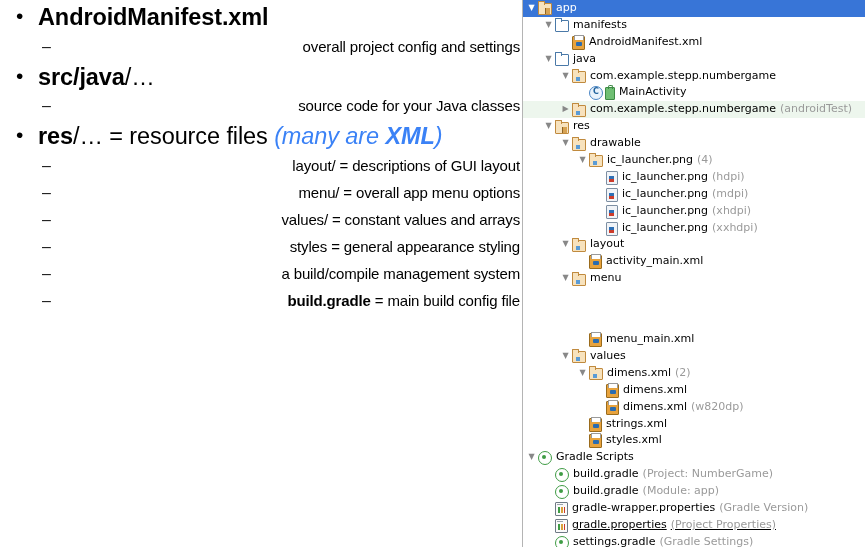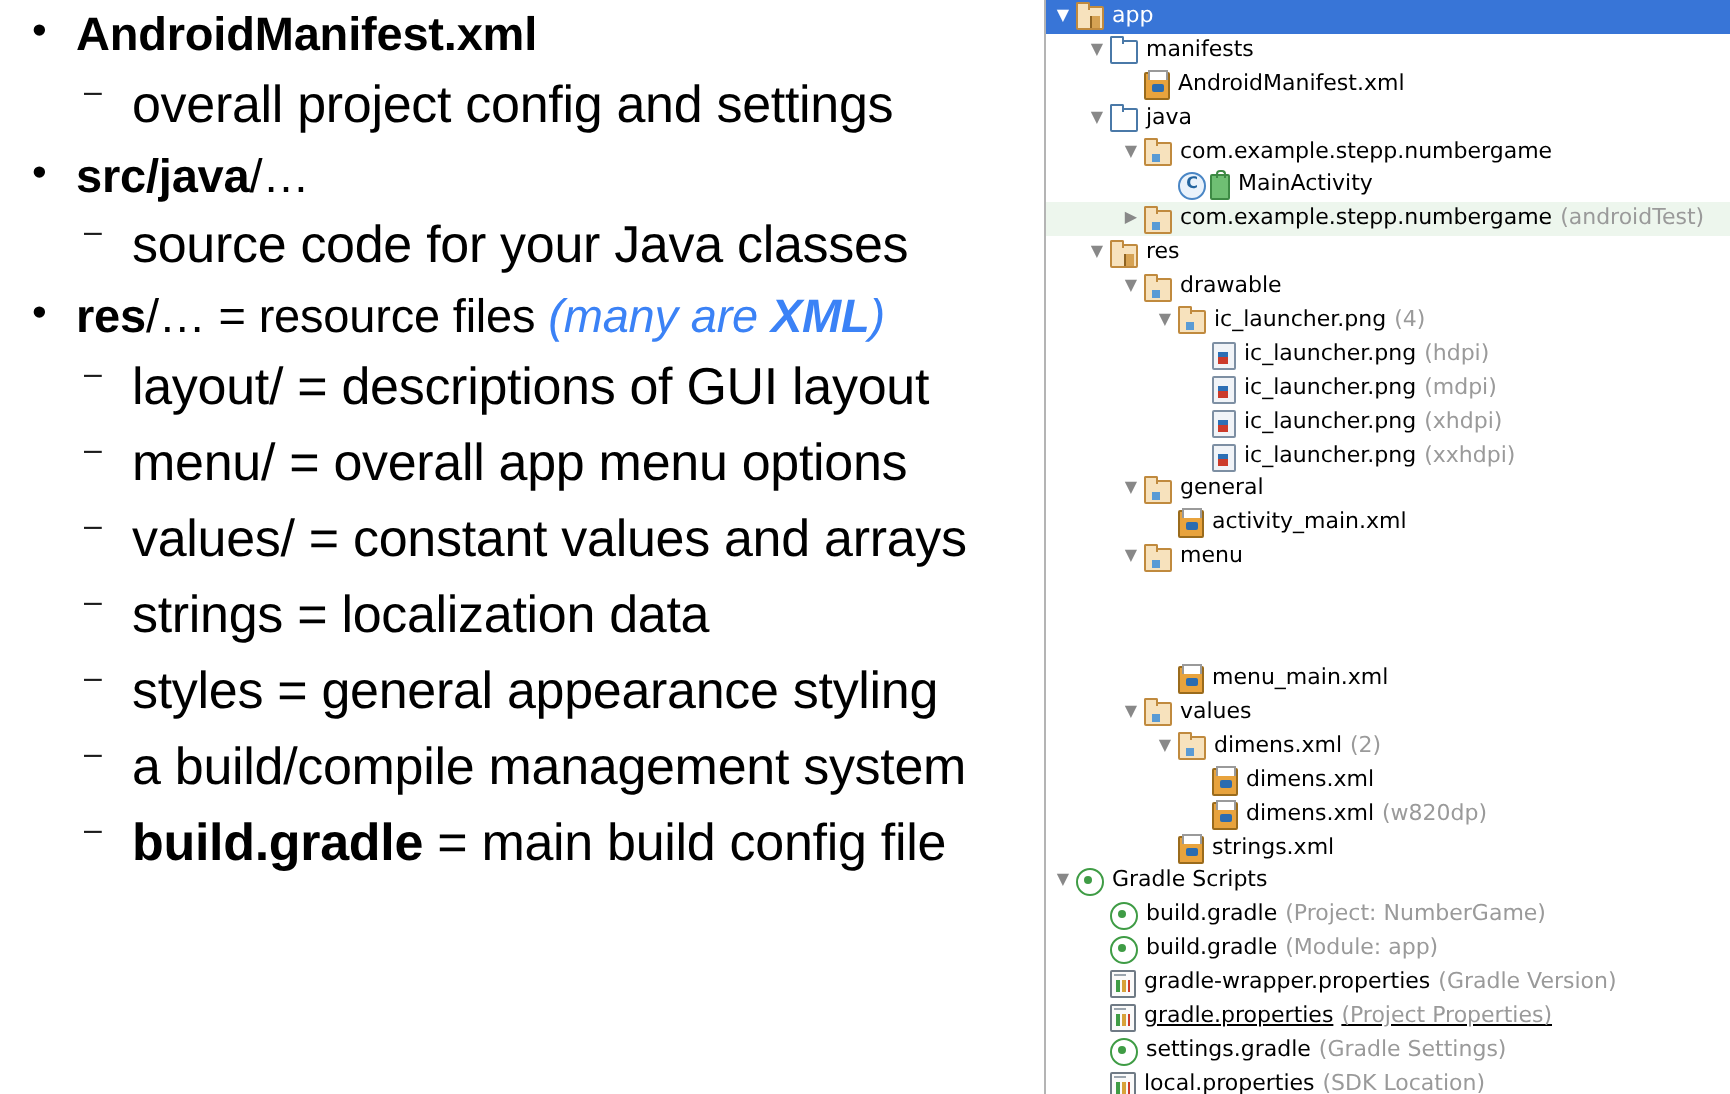--- a/index.html
+++ b/index.html
@@ -40,24 +40,25 @@
     position: absolute;
     left: 16px; top: -1px;
     font-size: 21px;
     line-height: 1.0;
   }
   .l1 .b { font-weight: bold; }
 
   .l2 {
     position: relative;
     padding-left: 66px;
-    font-size: 26px;
+    font-size: 15px;
     line-height: 1.0;
     margin: 0 0 12px 0;
     letter-spacing: -0.15px;
+    text-align: right;
   }
   .l2::before {
     content: "\2013";
     position: absolute;
     left: 42px; top: 0px;
     font-size: 16px;
     color: #1a1a1a;
   }
   .l2 .b { font-weight: bold; }
 
@@ -291,21 +292,20 @@
 <div id="slide-pane">
   <ul class="blist" id="bullet-list">
       <li class="l1"><span class="b">AndroidManifest.xml</span></li>
       <li class="l2"><span>overall project config and settings</span></li>
       <li class="l1"><span class="b">src/java</span><span>/…</span></li>
       <li class="l2"><span>source code for your Java classes</span></li>
       <li class="l1"><span class="b">res</span><span>/…</span><span>  = resource files</span><span>  </span><span class="gray-it">(many are </span><span class="gray-it b">XML</span><span class="gray-it">)</span></li>
       <li class="l2"><span>layout/  = descriptions of GUI layout</span></li>
       <li class="l2"><span>menu/  = overall app menu options</span></li>
       <li class="l2"><span>values/  = constant values and arrays</span></li>
-      <li class="l2"><span>strings  = localization data</span></li>
       <li class="l2"><span>styles    = general appearance styling</span></li>
       <li class="l2"><span>a build/compile management system</span></li>
       <li class="l2"><span class="b">build.gradle</span><span>  = main build config file</span></li>
     </ul>
 </div>
 
 <div id="tree-pane">
   <div id="tree-rows">
       <div class="trow sel" style="padding-left: 2px;">
         <span class="arrow">▼</span>
@@ -380,21 +380,21 @@
       </div>
       <div class="trow" style="padding-left: 70px;">
         <span class="arrow none"></span>
         <span class="ico i-png"></span>
         <span class="lbl">ic_launcher.png</span>
         <span class="note">(xxhdpi)</span>
       </div>
       <div class="trow" style="padding-left: 36px;">
         <span class="arrow">▼</span>
         <span class="ico i-pkgfolder"></span>
-        <span class="lbl">general</span>
+        <span class="lbl">layout</span>
       </div>
       <div class="trow" style="padding-left: 53px;">
         <span class="arrow none"></span>
         <span class="ico i-xml"></span>
         <span class="lbl">activity_main.xml</span>
       </div>
       <div class="trow" style="padding-left: 36px;">
         <span class="arrow">▼</span>
         <span class="ico i-pkgfolder"></span>
         <span class="lbl">menu</span>
@@ -423,20 +423,25 @@
       <div class="trow" style="padding-left: 70px;">
         <span class="arrow none"></span>
         <span class="ico i-xml"></span>
         <span class="lbl">dimens.xml</span>
         <span class="note">(w820dp)</span>
       </div>
       <div class="trow" style="padding-left: 53px;">
         <span class="arrow none"></span>
         <span class="ico i-xml"></span>
         <span class="lbl">strings.xml</span>
+      </div>
+      <div class="trow" style="padding-left: 53px;">
+        <span class="arrow none"></span>
+        <span class="ico i-xml"></span>
+        <span class="lbl">styles.xml</span>
       </div>
       <div class="trow" style="padding-left: 2px;">
         <span class="arrow">▼</span>
         <span class="ico i-gradle"></span>
         <span class="lbl">Gradle Scripts</span>
       </div>
       <div class="trow" style="padding-left: 19px;">
         <span class="arrow none"></span>
         <span class="ico i-gradle"></span>
         <span class="lbl">build.gradle</span>

